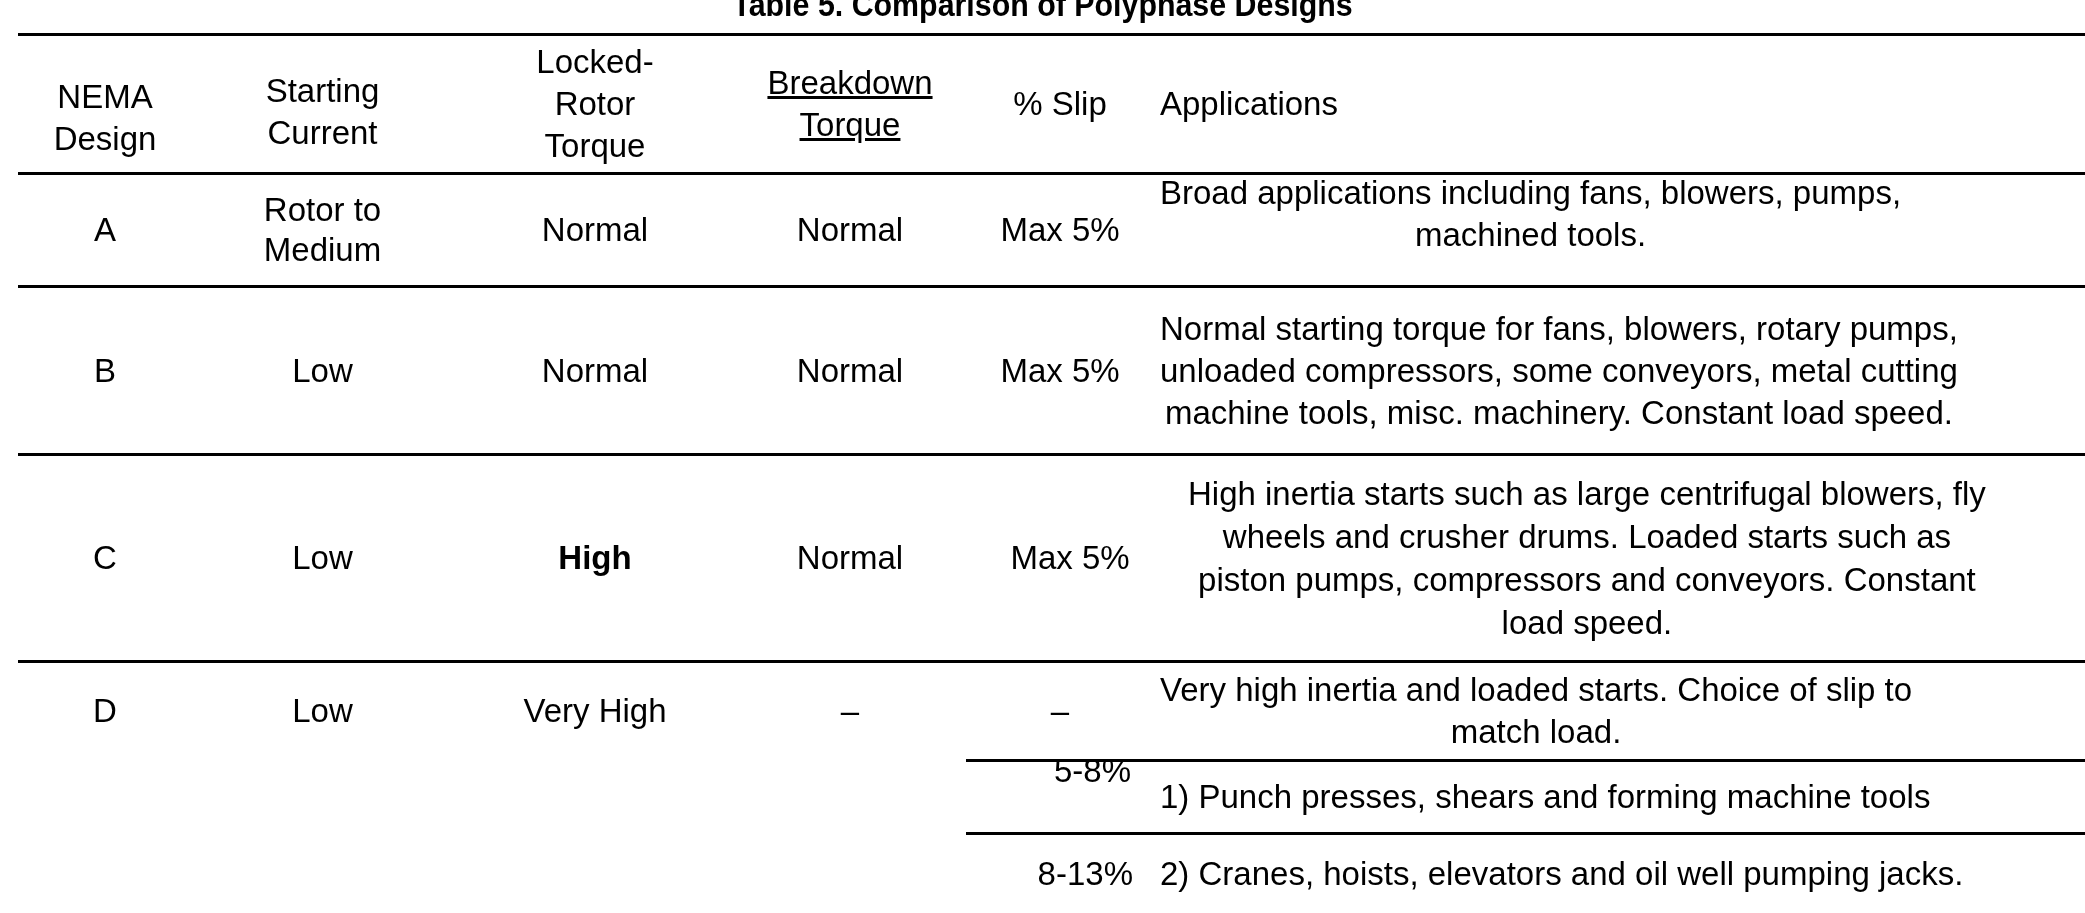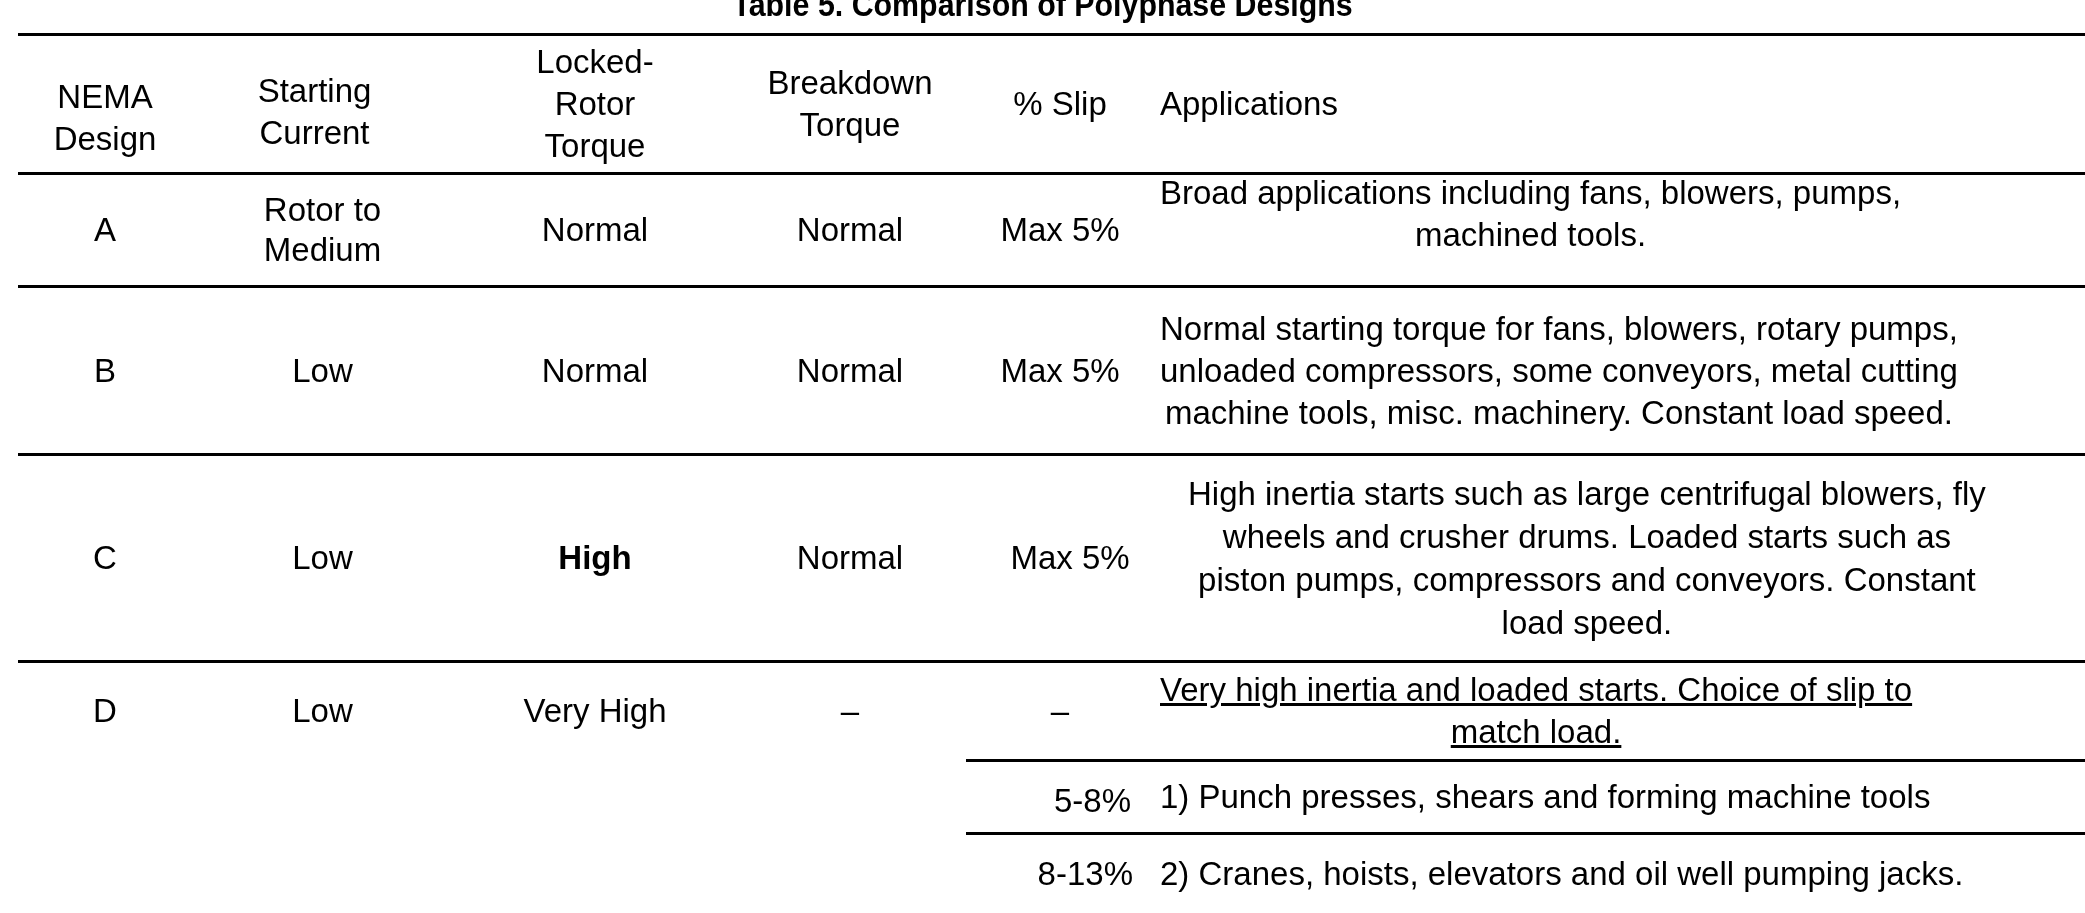--- a/index.html
+++ b/index.html
@@ -28,26 +28,26 @@
 <div class="rule" style="left:18px; width:2067px; top:172px;"></div>
 <div class="rule" style="left:18px; width:2067px; top:285px;"></div>
 <div class="rule" style="left:18px; width:2067px; top:453px;"></div>
 <div class="rule" style="left:18px; width:2067px; top:660px;"></div>
 <div class="rule" style="left:966px; width:1119px; top:759px;"></div>
 <div class="rule" style="left:966px; width:1119px; top:832px;"></div>
 
 <div>
   <div class="cell" style="left:30px; width:150px; top:36px; height:164px; white-space:pre-line;">NEMA
 Design</div>
-  <div class="cell" style="left:222px; width:185px; top:36px; height:152px; white-space:pre-line;">Starting
+  <div class="cell" style="left:230px; width:185px; top:36px; height:152px; white-space:pre-line;">Starting
 Current</div>
   <div class="cell" style="left:500px; width:190px; top:36px; height:136px; white-space:pre-line;">Locked-
 Rotor
 Torque</div>
-  <div class="cell" style="left:740px; width:220px; top:36px; height:136px; white-space:pre-line;">Breakdown
+  <div class="cell" style="left:740px; width:220px; top:36px; height:136px; white-space:pre-line;text-decoration:underline;">Breakdown
 Torque</div>
   <div class="cell" style="left:975px; width:170px; top:36px; height:136px;">% Slip</div>
   <div class="cell left" style="left:1160px; width:900px; top:36px; height:136px;">Applications</div>
 </div>
 
 <div>
   <div class="cell" style="left:30px; width:150px; top:175px; height:110px;">A</div>
   <div class="cell" style="left:230px; width:185px; top:175px; height:110px; white-space:pre-line; line-height:40px;">Rotor to
 Medium</div>
   <div class="cell" style="left:500px; width:190px; top:175px; height:110px;">Normal</div>
@@ -79,24 +79,24 @@
 piston pumps, compressors and conveyors. Constant
 load speed.</div>
 </div>
 
 <div>
   <div class="cell" style="left:30px; width:150px; top:663px; height:96px;">D</div>
   <div class="cell" style="left:230px; width:185px; top:663px; height:96px;">Low</div>
   <div class="cell" style="left:500px; width:190px; top:663px; height:96px;">Very High</div>
   <div class="cell" style="left:740px; width:220px; top:663px; height:96px;">–</div>
   <div class="cell" style="left:975px; width:170px; top:663px; height:96px;">–</div>
-  <div class="cell left" style="left:1160px; width:925px; top:663px; height:96px; white-space:pre-line;text-decoration:underline;">Very high inertia and loaded starts. Choice of slip to
+  <div class="cell left" style="left:1160px; width:925px; top:663px; height:96px; white-space:pre-line;">Very high inertia and loaded starts. Choice of slip to
 match load.</div>
 
   <div>
-    <div class="cell" style="left:966px; width:175px; top:772px; height:58px; justify-content:flex-end; padding-right:10px; box-sizing:border-box;">5-8%</div>
+    <div class="cell" style="left:966px; width:175px; top:742px; height:58px; justify-content:flex-end; padding-right:10px; box-sizing:border-box;">5-8%</div>
     <div class="cell left" style="left:1160px; width:925px; top:762px; height:70px;">1) Punch presses, shears and forming machine tools</div>
   </div>
   <div>
     <div class="cell" style="left:966px; width:175px; top:835px; height:78px; justify-content:flex-end; padding-right:8px; box-sizing:border-box;">8-13%</div>
     <div class="cell left" style="left:1160px; width:925px; top:835px; height:78px;">2) Cranes, hoists, elevators and oil well pumping jacks.</div>
   </div>
 </div>
 
 </body></html>

